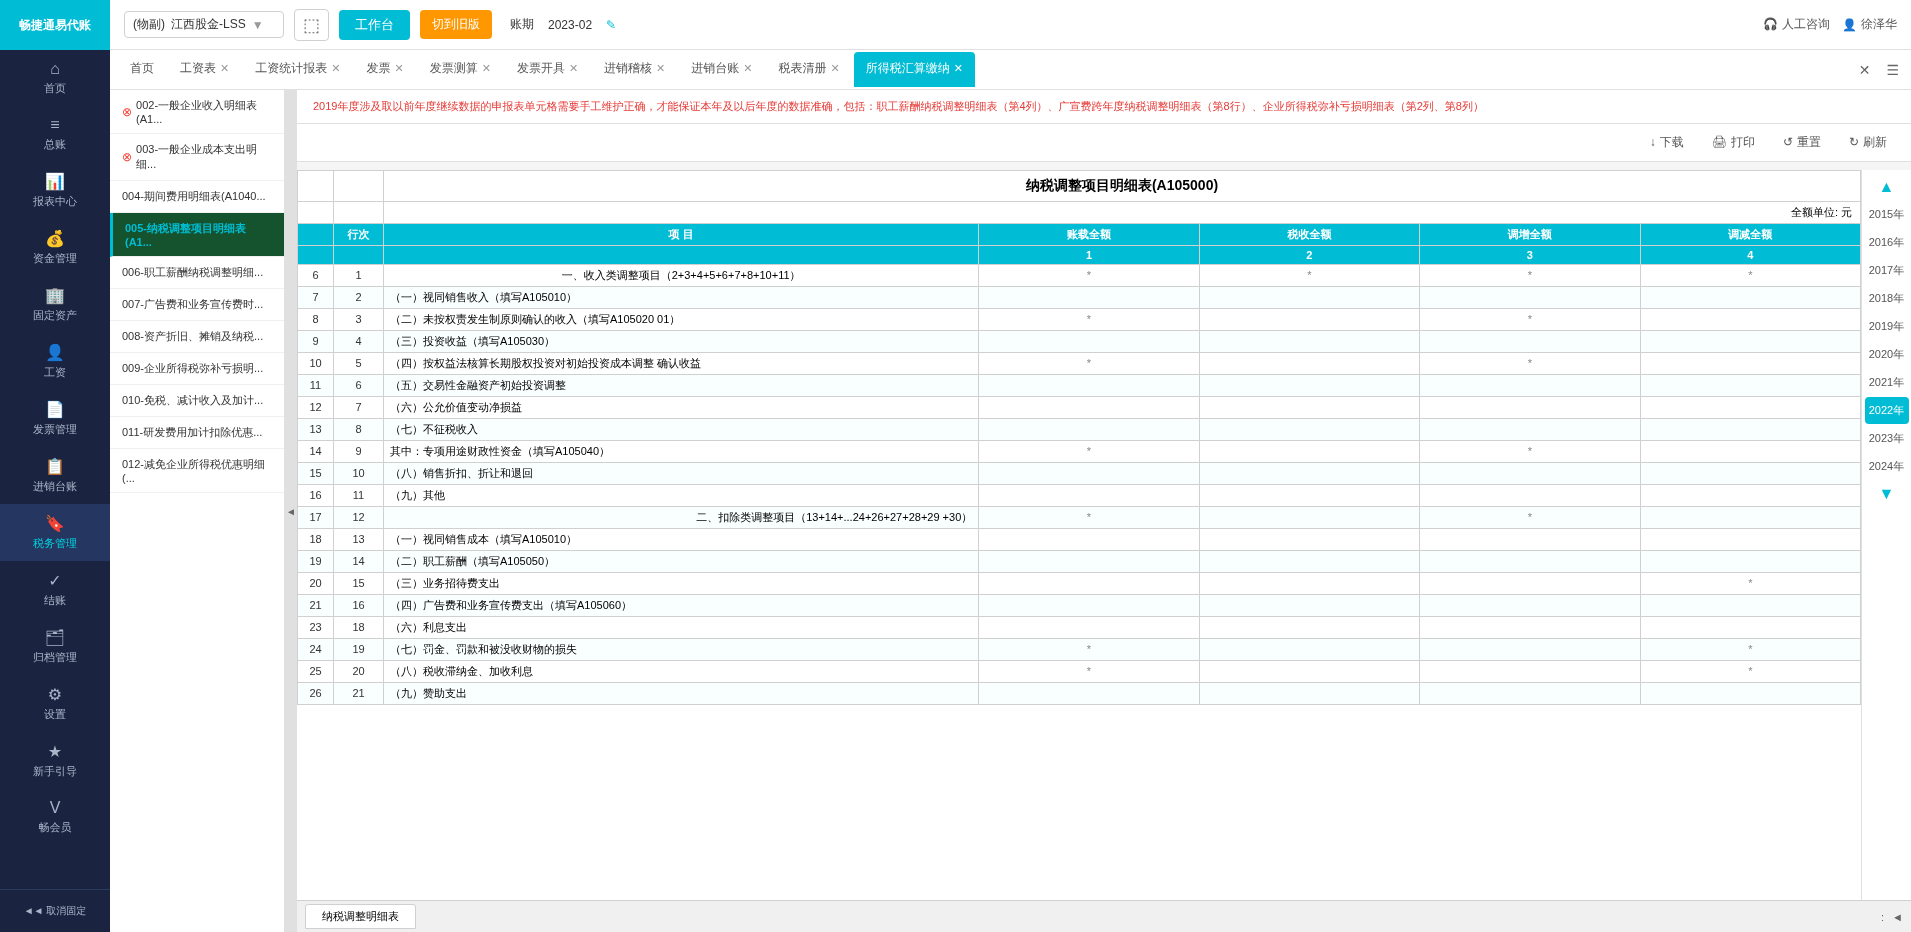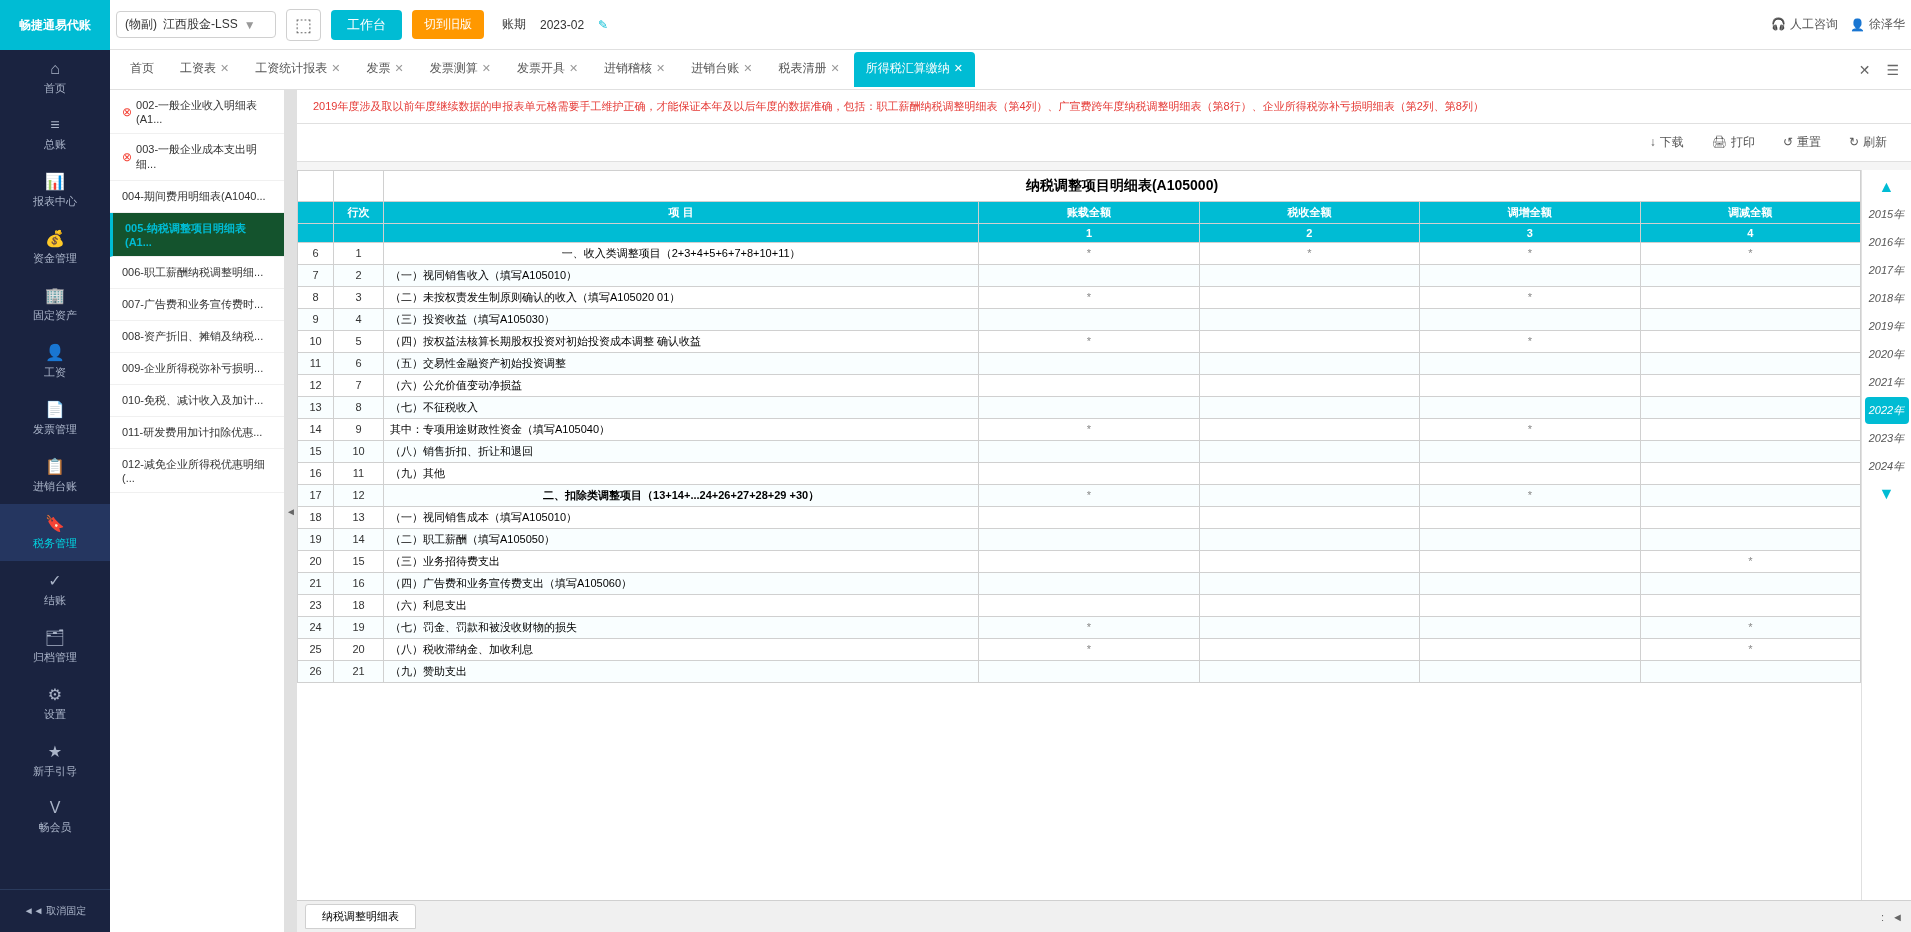--- a/index.html
+++ b/index.html
@@ -12,21 +12,21 @@
     .sidebar-item { display: flex; flex-direction: column; align-items: center; padding: 10px 4px; cursor: pointer; color: #aab4c8; font-size: 11px; gap: 3px; }
     .sidebar-item.active { background: #253660; color: #00d4e0; }
     .sidebar-item .icon { font-size: 16px; }
     .sidebar-bottom { margin-top: auto; border-top: 1px solid #2a3a5c; padding: 8px 0; }
     .pin-text { font-size: 10px; color: #aab4c8; text-align: center; padding: 6px 2px; cursor: pointer; }
 
     
     .main { flex: 1; display: flex; flex-direction: column; overflow: hidden; }
 
     
-    .topbar { background: #fff; height: 50px; display: flex; align-items: center; padding: 0 6px; border-bottom: 1px solid #e0e0e0; gap: 10px; }
+    .topbar { background: #fff; height: 50px; display: flex; align-items: center; padding: 0 14px; border-bottom: 1px solid #e0e0e0; gap: 10px; }
     .company-select { display: flex; align-items: center; gap: 6px; border: 1px solid #d0d0d0; border-radius: 4px; padding: 4px 8px; background: #fff; cursor: pointer; font-size: 12px; color: #333; min-width: 160px; }
     .company-select .arrow { color: #999; }
     .btn-copy { border: 1px solid #d0d0d0; border-radius: 4px; padding: 4px 8px; background: #fff; cursor: pointer; font-size: 18px; color: #666; }
     .btn-workbench { background: #00bcd4; color: #fff; border: none; border-radius: 4px; padding: 6px 16px; cursor: pointer; font-size: 13px; }
     .btn-oldversion { background: #ff9800; color: #fff; border: none; border-radius: 4px; padding: 6px 12px; cursor: pointer; font-size: 12px; }
     .period-edit { color: #00bcd4; cursor: pointer; margin-left: 4px; }
     .topbar-right { margin-left: auto; display: flex; align-items: center; gap: 12px; font-size: 12px; color: #555; }
     .topbar-right .user { display: flex; align-items: center; gap: 4px; cursor: pointer; }
 
     
@@ -69,21 +69,21 @@
     .title-row td { background: #fff; font-size: 14px; font-weight: bold; text-align: center; padding: 6px; border: 1px solid #d0d0d0; }
     .unit-row td { text-align: right; padding: 3px 8px; background: #fff; font-size: 11px; border: 1px solid #d0d0d0; }
     .header-row1 th { background: #00bcd4; color: #fff; }
     .header-row2 th { background: #00bcd4; color: #fff; }
     .data-row:nth-child(even) td { background: #f9feff; }
     .data-row td { background: #fff; }
     .asterisk { color: #888; }
 
     
     .year-sidebar { width: 50px; background: #fff; border-left: 1px solid #e0e0e0; display: flex; flex-direction: column; align-items: center; padding: 4px 0; overflow-y: auto; }
-    .year-item { font-size: 11px; color: #555; padding: 6px 4px; cursor: pointer; text-align: center; border-radius: 4px; margin: 1px 0; width: 44px; font-style: italic; }
+    .year-item { font-size: 11px; color: #555; padding: 6px 4px; cursor: pointer; text-align: center; border-radius: 4px; margin: 1px 0; width: 44px; }
     .year-item.active { background: #00bcd4; color: #fff; border-radius: 4px; }
     .year-nav { font-size: 16px; color: #00bcd4; cursor: pointer; padding: 4px; }
 
     
     .bottom-tabs { background: #f0f0f0; height: 32px; display: flex; align-items: center; padding: 0 8px; border-top: 1px solid #d0d0d0; }
     .bottom-tab { padding: 4px 16px; background: #fff; border: 1px solid #d0d0d0; border-radius: 3px 3px 0 0; font-size: 11px; cursor: pointer; margin-right: 4px; }
     .bottom-right { margin-left: auto; display: flex; gap: 8px; font-size: 11px; color: #666; }
   </style>
 </head>
 <body>
@@ -300,20 +300,25 @@
 
       <div style="flex:1;display:flex;overflow:hidden;margin-top:8px;">
         <div class="table-container">
           <table>
             <thead>
               <tr class="title-row">
                 <td></td>
                 <td></td>
                 <td colspan="5" style="font-size:14px;font-weight:bold;text-align:center;">纳税调整项目明细表(A105000)</td>
               </tr>
+              <tr class="unit-row">
+                <td></td>
+                <td></td>
+                <td colspan="5" style="text-align:right;">全额单位: 元</td>
+              </tr>
               <tr class="header-row1" id="header-row1">
                   <th style="width: 36px;"></th>
                   <th style="width: 50px;">行次</th>
                   <th>项 目</th>
                   <th>账载全额</th>
                   <th>税收全额</th>
                   <th>调增全额</th>
                   <th>调减全额</th>
                 </tr>
               <tr class="header-row2" id="header-row2">
@@ -422,21 +427,21 @@
                   <td class="col-a">11</td>
                   <td class="col-b" style="text-align: left;">（九）其他</td>
                   <td style="min-width: 120px;"></td>
                   <td style="min-width: 120px;"></td>
                   <td style="min-width: 120px;"></td>
                   <td style="min-width: 120px;"></td>
                 </tr>
                 <tr class="data-row">
                   <td class="row-num">17</td>
                   <td class="col-a">12</td>
-                  <td class="col-b" style="text-align: center; font-weight: bold;">二、扣除类调整项目（13+14+...24+26+27+28+29 +30）</td>
+                  <td class="col-b" style="text-align: right;">二、扣除类调整项目（13+14+...24+26+27+28+29 +30）</td>
                   <td style="min-width: 120px;"><span class="asterisk">*</span></td>
                   <td style="min-width: 120px;"></td>
                   <td style="min-width: 120px;"><span class="asterisk">*</span></td>
                   <td style="min-width: 120px;"></td>
                 </tr>
                 <tr class="data-row">
                   <td class="row-num">18</td>
                   <td class="col-a">13</td>
                   <td class="col-b" style="text-align: left;">（一）视同销售成本（填写A105010）</td>
                   <td style="min-width: 120px;"></td>

